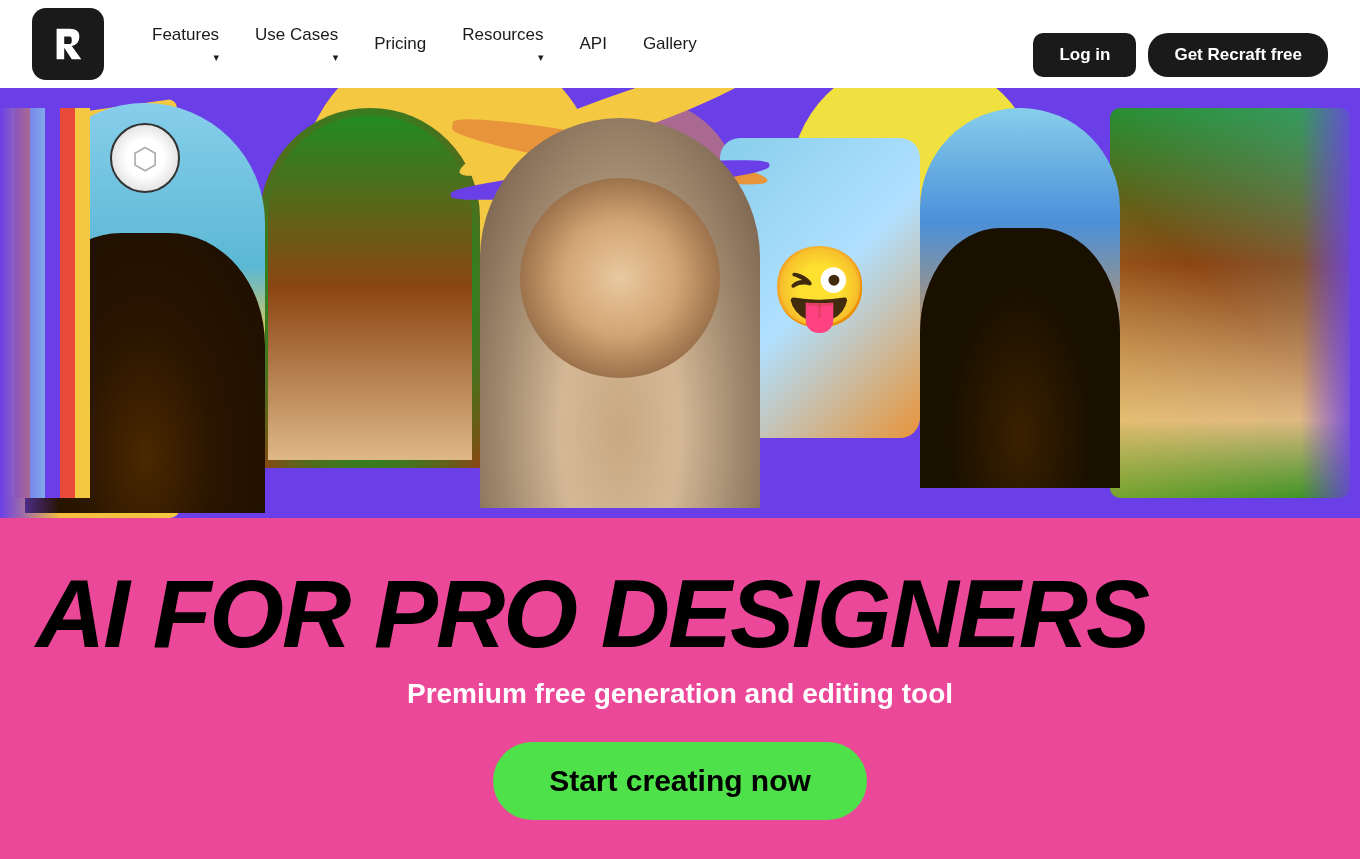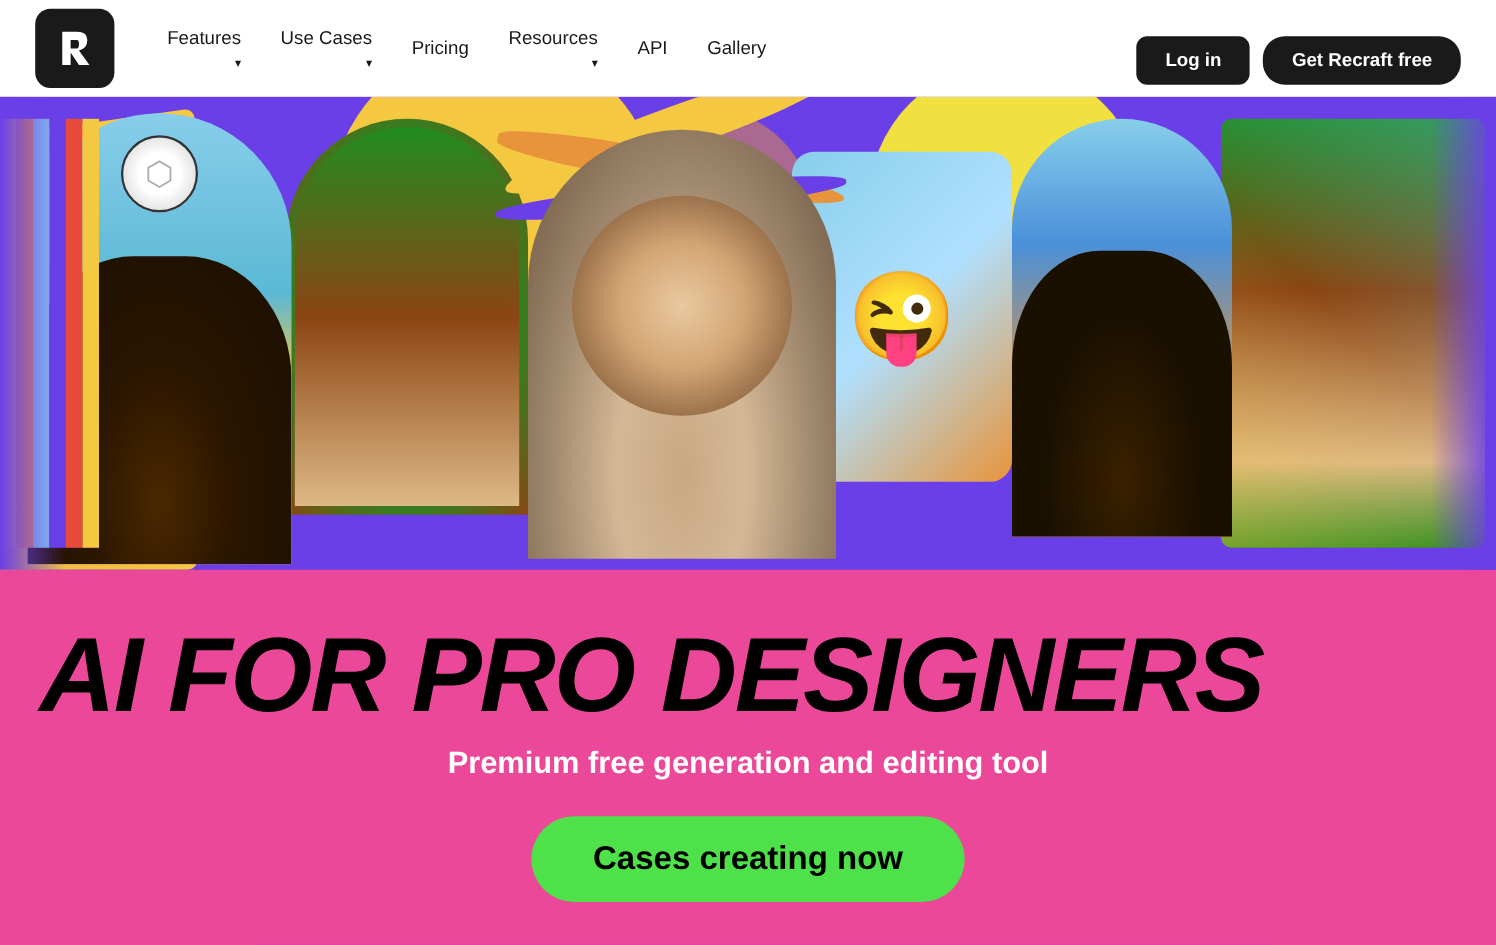--- a/index.html
+++ b/index.html
@@ -517,16 +517,16 @@
     <div class="room-right"></div>
 
     <div class="left-gradient"></div>
     <div class="right-gradient"></div>
   </div>
 
   <div class="hero-text">
     <h1 class="hero-title">AI FOR PRO DESIGNERS</h1>
     <p class="hero-subtitle">Premium free generation and editing tool</p>
     <div class="hero-cta">
-      <button class="btn-start">Cases creating now</button>
+      <button class="btn-start">Start creating now</button>
     </div>
   </div>
 </div>
 
 </body></html>

